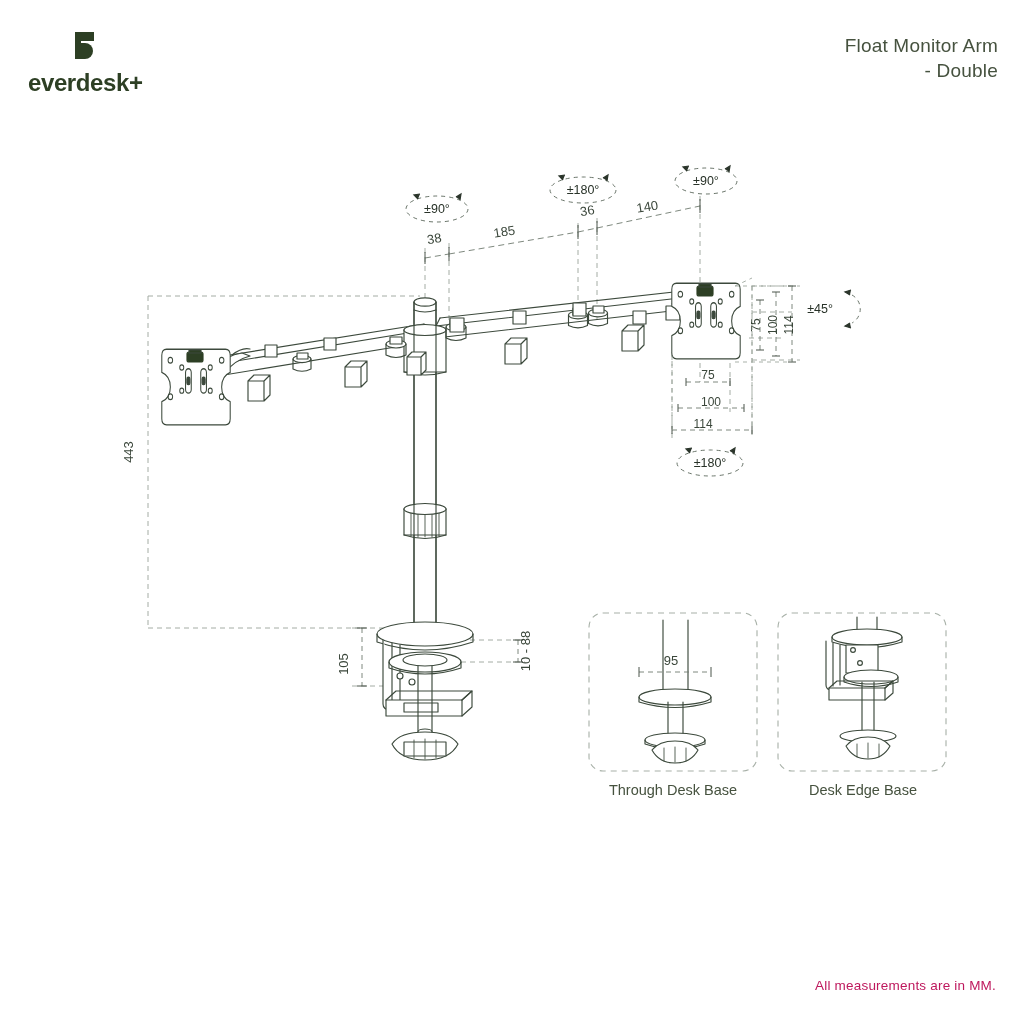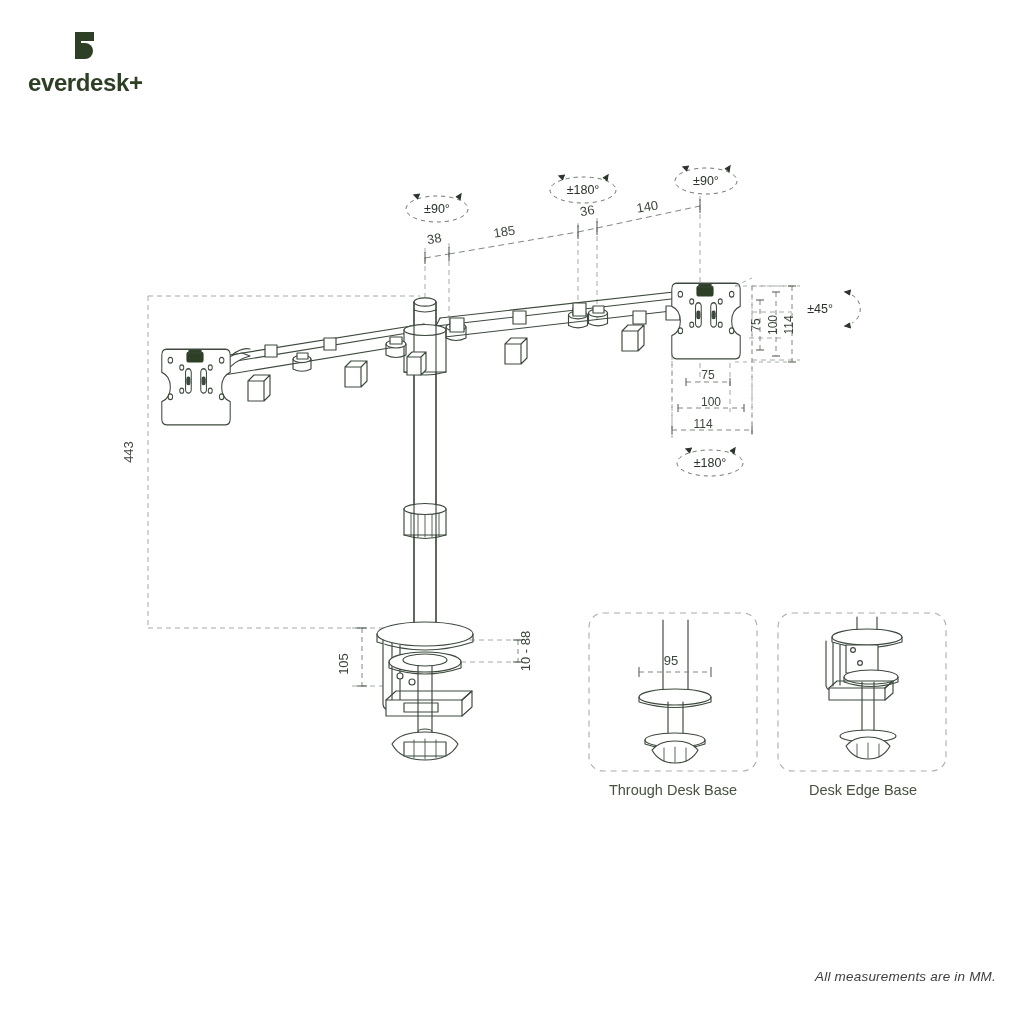--- a/index.html
+++ b/index.html
@@ -12,22 +12,22 @@
   .page{position:absolute;inset:0;background:#fff;}
 
   
   .brand{position:absolute;left:28px;top:30px;display:flex;align-items:center;gap:7px;flex-direction:column;}
   .brand-mark{width:26px;height:32px;position:relative;flex:0 0 auto;}
   .brand-name{font-size:24px;letter-spacing:-0.4px;color:#2d3f24;font-weight:600;}
   .doc-title{position:absolute;right:26px;top:33px;text-align:right;
      font-size:19px;line-height:1.32;color:#46523f;letter-spacing:.2px;font-weight:400;}
   .doc-title span{display:block;}
 
-  .footnote{position:absolute;right:28px;bottom:40px;font-size:13.5px;
-     font-style:italic;color:#404040;letter-spacing:.2px;}
+  .footnote{position:absolute;right:28px;bottom:31px;font-size:13.5px;
+     color:#be185d;letter-spacing:.2px;}
 
   
   .canvas{position:absolute;left:0;top:0;width:1024px;height:1024px;}
 
   
   .dim{font-family:"Liberation Sans", sans-serif;font-size:13px;fill:#3a463a;}
   .dim-sm{font-size:12px;}
   .callout-txt{font-family:"Liberation Sans", sans-serif;font-size:12.5px;fill:#283228;}
   .boxlabel{font-family:"Liberation Sans", sans-serif;font-size:14.5px;fill:#46523f;}
 </style>
@@ -41,20 +41,24 @@
       <svg width="26" height="32" viewBox="0 0 26 32" aria-hidden="true">
         <path d="M3 2 H22 A0 0 0 0 1 22 2 V11 H9 V2 Z" fill="#2d3f24"></path>
         <path d="M3 2 H13 V11 H3 Z" fill="#2d3f24"></path>
         <path d="M3 13 H13 A8 8 0 0 1 13 29 H3 Z" fill="#2d3f24"></path>
         <rect x="3" y="2" width="6" height="27" fill="#2d3f24"></rect>
       </svg>
     </span>
     <span class="brand-name">everdesk+</span>
   </div>
 
+  <div class="doc-title">
+    <span>Float Monitor Arm</span>
+    <span>- Double</span>
+  </div>
 
   <div class="footnote">All measurements are in MM.</div>
 
   <svg class="canvas" viewBox="0 0 1024 1024">
     <defs>
       <marker id="ar" markerWidth="7" markerHeight="7" refX="6" refY="3" orient="auto">
         <path d="M0,0 L7,3 L0,6 Z" fill="#4a554a"></path>
       </marker>
       <marker id="arS" markerWidth="6" markerHeight="6" refX="5" refY="2.6" orient="auto">
         <path d="M0,0 L6,2.6 L0,5.2 Z" fill="#2b352b"></path>

